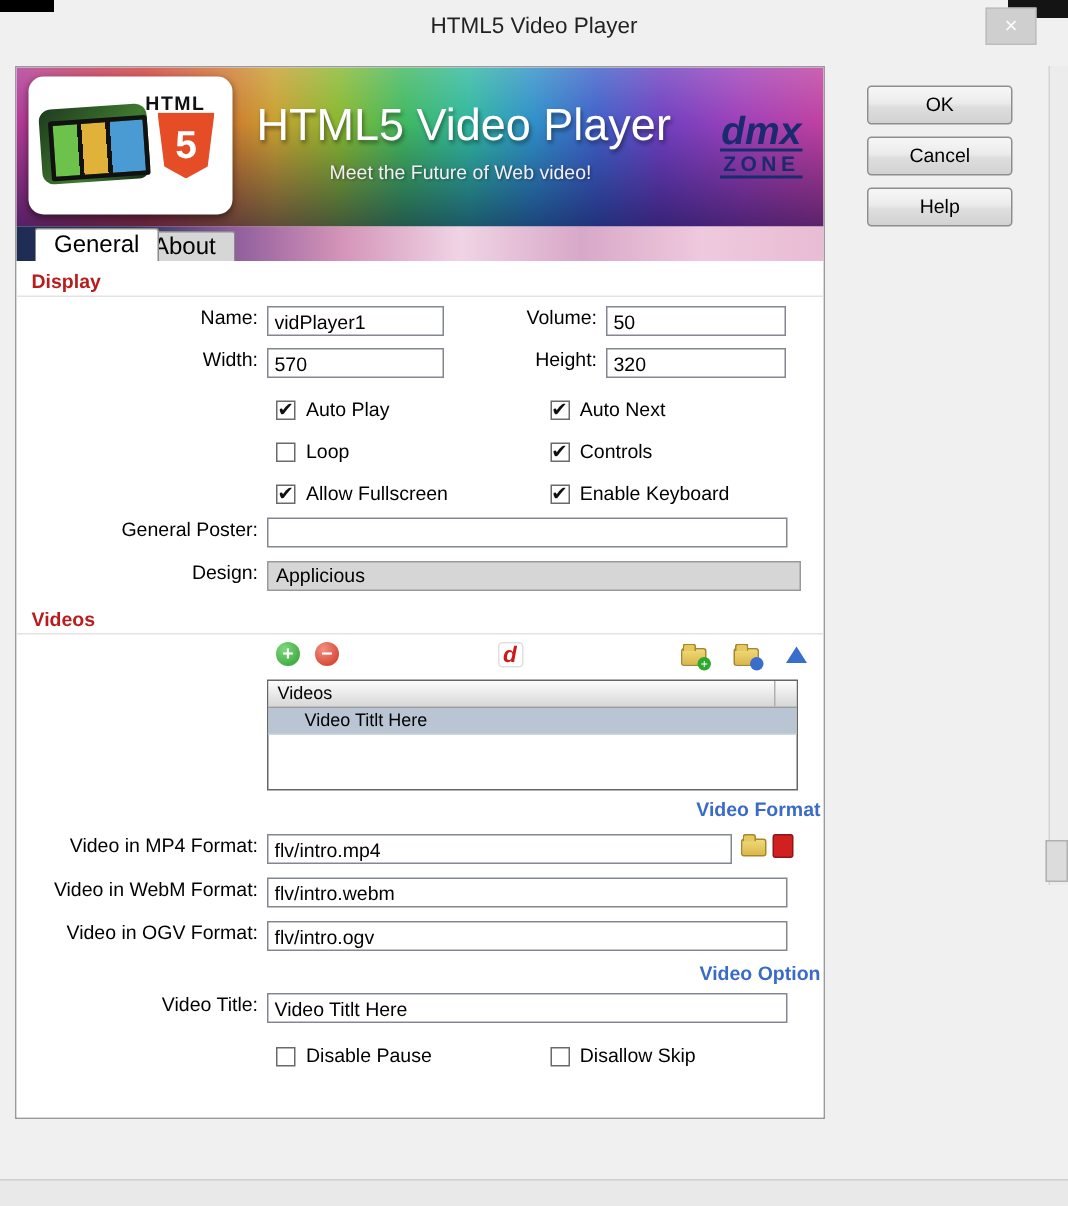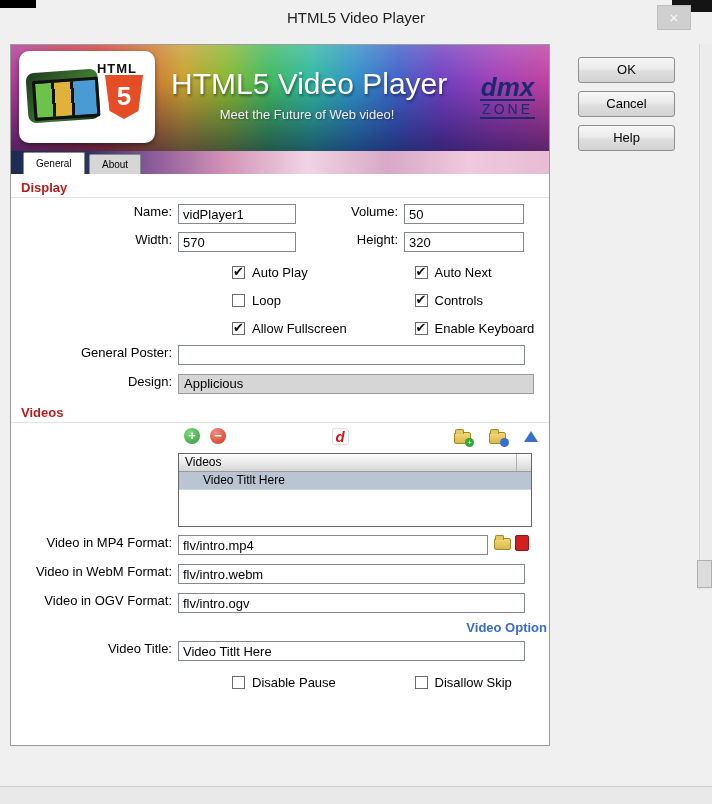--- a/index.html
+++ b/index.html
@@ -78,30 +78,30 @@
     position:absolute; left:160px; top:22px;
     color:#fff; font-size:30px; font-weight:400;
     text-shadow:1px 2px 3px rgba(0,0,0,.45); white-space:nowrap;
   }
   .banner-sub {
     position:absolute; left:162px; top:62px; width:268px; text-align:center;
     color:#f4eef8; font-size:13px; text-shadow:1px 1px 2px rgba(0,0,0,.4);
   }
   .dmx-logo { position:absolute; right:14px; top:30px; text-align:center; color:#1b2a6e; }
   .dmx-script { font-size:26px; font-weight:bold; font-style:italic; line-height:24px; }
-  .dmx-zone { font-size:14px; font-weight:normal; letter-spacing:3px;
+  .dmx-zone { font-size:14px; font-weight:bold; letter-spacing:3px;
     border-top:2px solid #1b2a6e; border-bottom:2px solid #1b2a6e; padding:0 2px; }
   
   .tabstrip {
     position:absolute; left:0; top:106px; width:100%; height:23px;
     background:linear-gradient(90deg,#1e2c55 0%,#27345e 14%,#8a5a9a 26%,#d393b8 40%,#f0d4e4 55%,#d8a8c8 70%,#efc9dd 85%,#e8bcd4 100%);
   }
   .tab {
     position:absolute; bottom:0; height:20px; padding:0 12px;
-    font-size:10px; line-height:20px; cursor:pointer;
+    font-size:16px; line-height:20px; cursor:pointer;
     border:1px solid #8a8a8a; border-bottom:none; border-radius:2px 2px 0 0;
   }
   .tab.active { left:12px; height:22px; line-height:22px; background:#fff; z-index:2; }
   .tab.inactive { left:78px; background:#d6d6d6; color:#000000;text-align:center; }
   
   .content { position:absolute; left:0; top:129px; width:100%; height:571px; background:#fff; overflow:hidden; }
   .section-h {
     margin-top:6px; padding:0 0 3px 10px; height:18px;
     color:#b91c1c; font-weight:bold; border-bottom:1px solid #e3e3e3;
   }
@@ -113,21 +113,21 @@
     font-family:"Liberation Sans",sans-serif; font-size:13px; background:#fff;
   }
   .in-sm { width:118px; }
   .in-lg { width:347px; }
   .in-mp4 { width:310px; }
   .design-box {
     width:356px; height:20px; border:1px solid #9a9a9a; background:#d6d6d6;
     line-height:18px; padding:0 5px;
   }
   .cbrow { display:flex; align-items:center; height:18px; margin-left:173px; }
-  .cbgroup { display:flex; align-items:center; width:230px;margin-left:48px; }
+  .cbgroup { display:flex; align-items:flex-end; width:230px; }
   .checkbox {
     width:13px; height:13px; border:1px solid #6a6a6a; background:#fff;
     position:relative; margin-right:7px; flex:none; cursor:pointer;
   }
   .checkbox.checked::after {
     content:"✔"; position:absolute; top:-3px; left:0; font-size:13px; color:#101010;
   }
   
   .toolbar { display:flex; align-items:center; height:18px; margin-left:173px; width:354px; }
   .icon-circle {
@@ -296,20 +296,21 @@
     </div>
 
     <div class="vlist mt8">
       <div class="vlist-header">
         <span class="hcell">Videos</span>
         <span class="hcell2"></span>
       </div>
       <div class="vlist-row">Video Titlt Here</div>
     </div>
 
+    <div class="blue-link mt5">Video Format</div>
 
     <div class="frow mt8">
       <span class="lab">Video in MP4 Format:</span>
       <input type="text" class="in-mp4" value="flv/intro.mp4" style="">
       <span class="folder ml6"></span>
       <span class="red-chip"></span>
     </div>
 
     <div class="frow mt7">
       <span class="lab">Video in WebM Format:</span>

